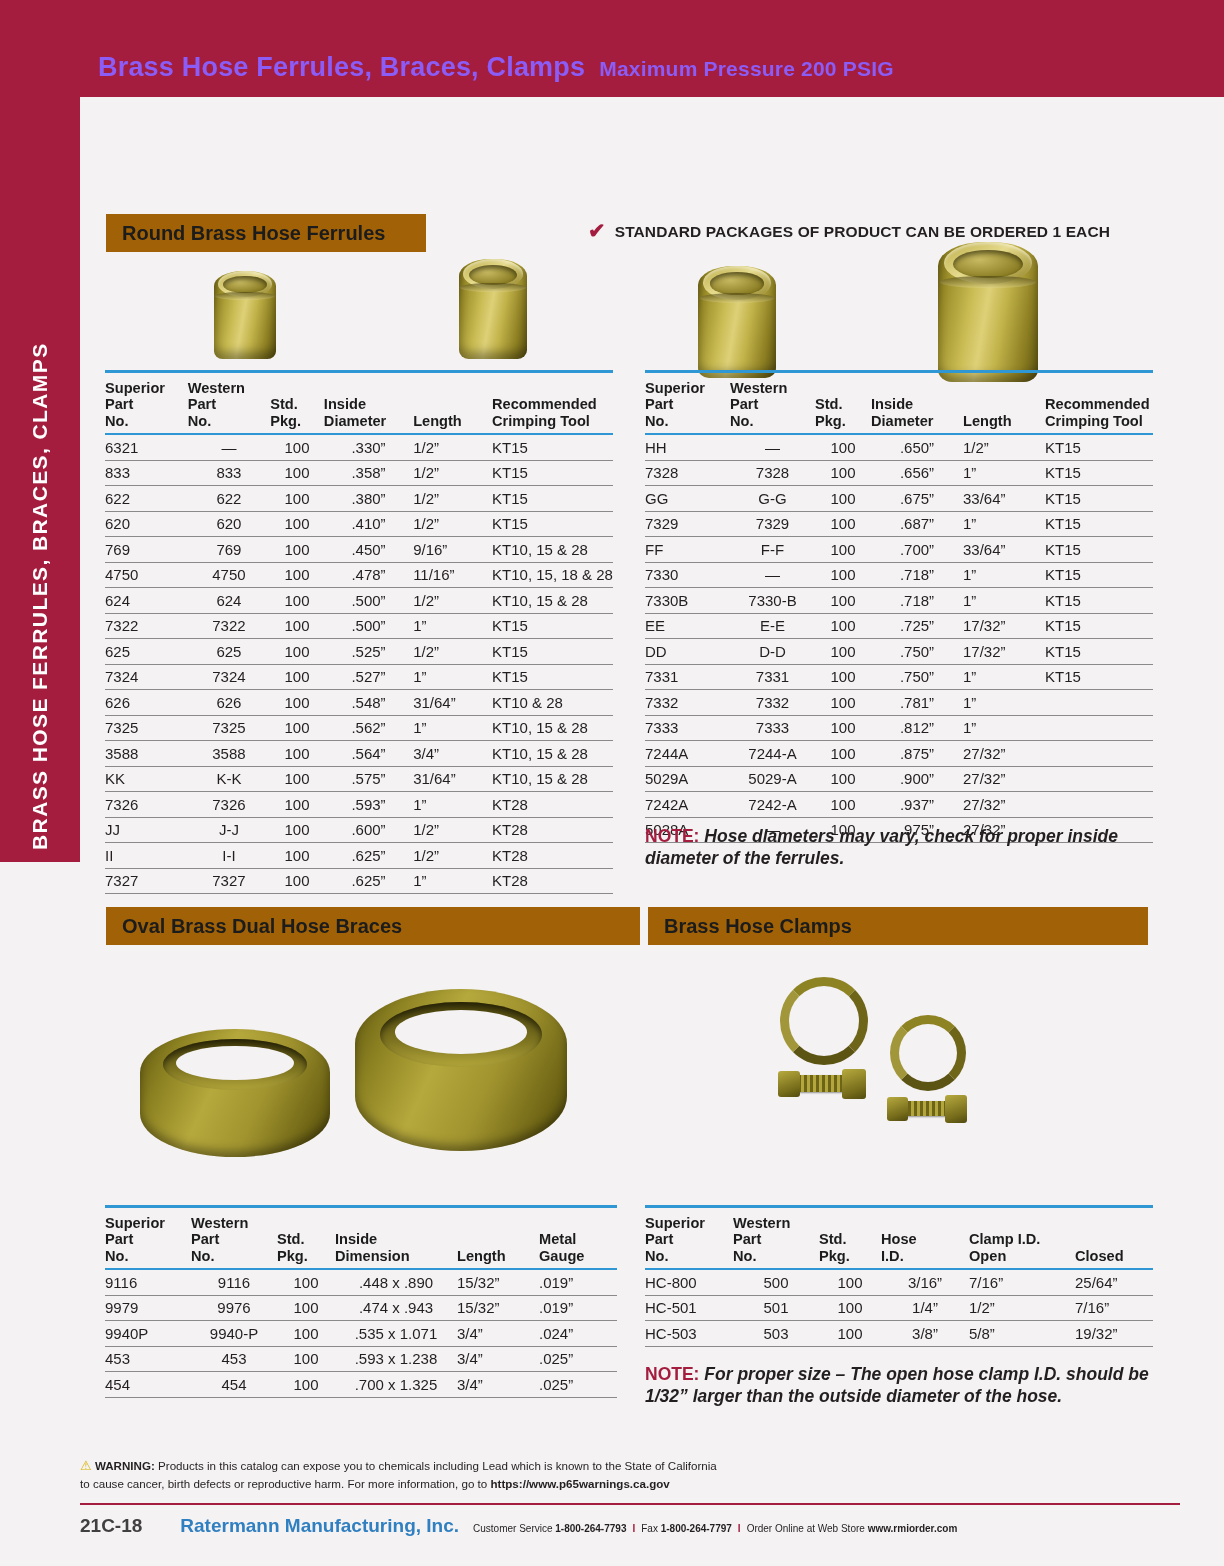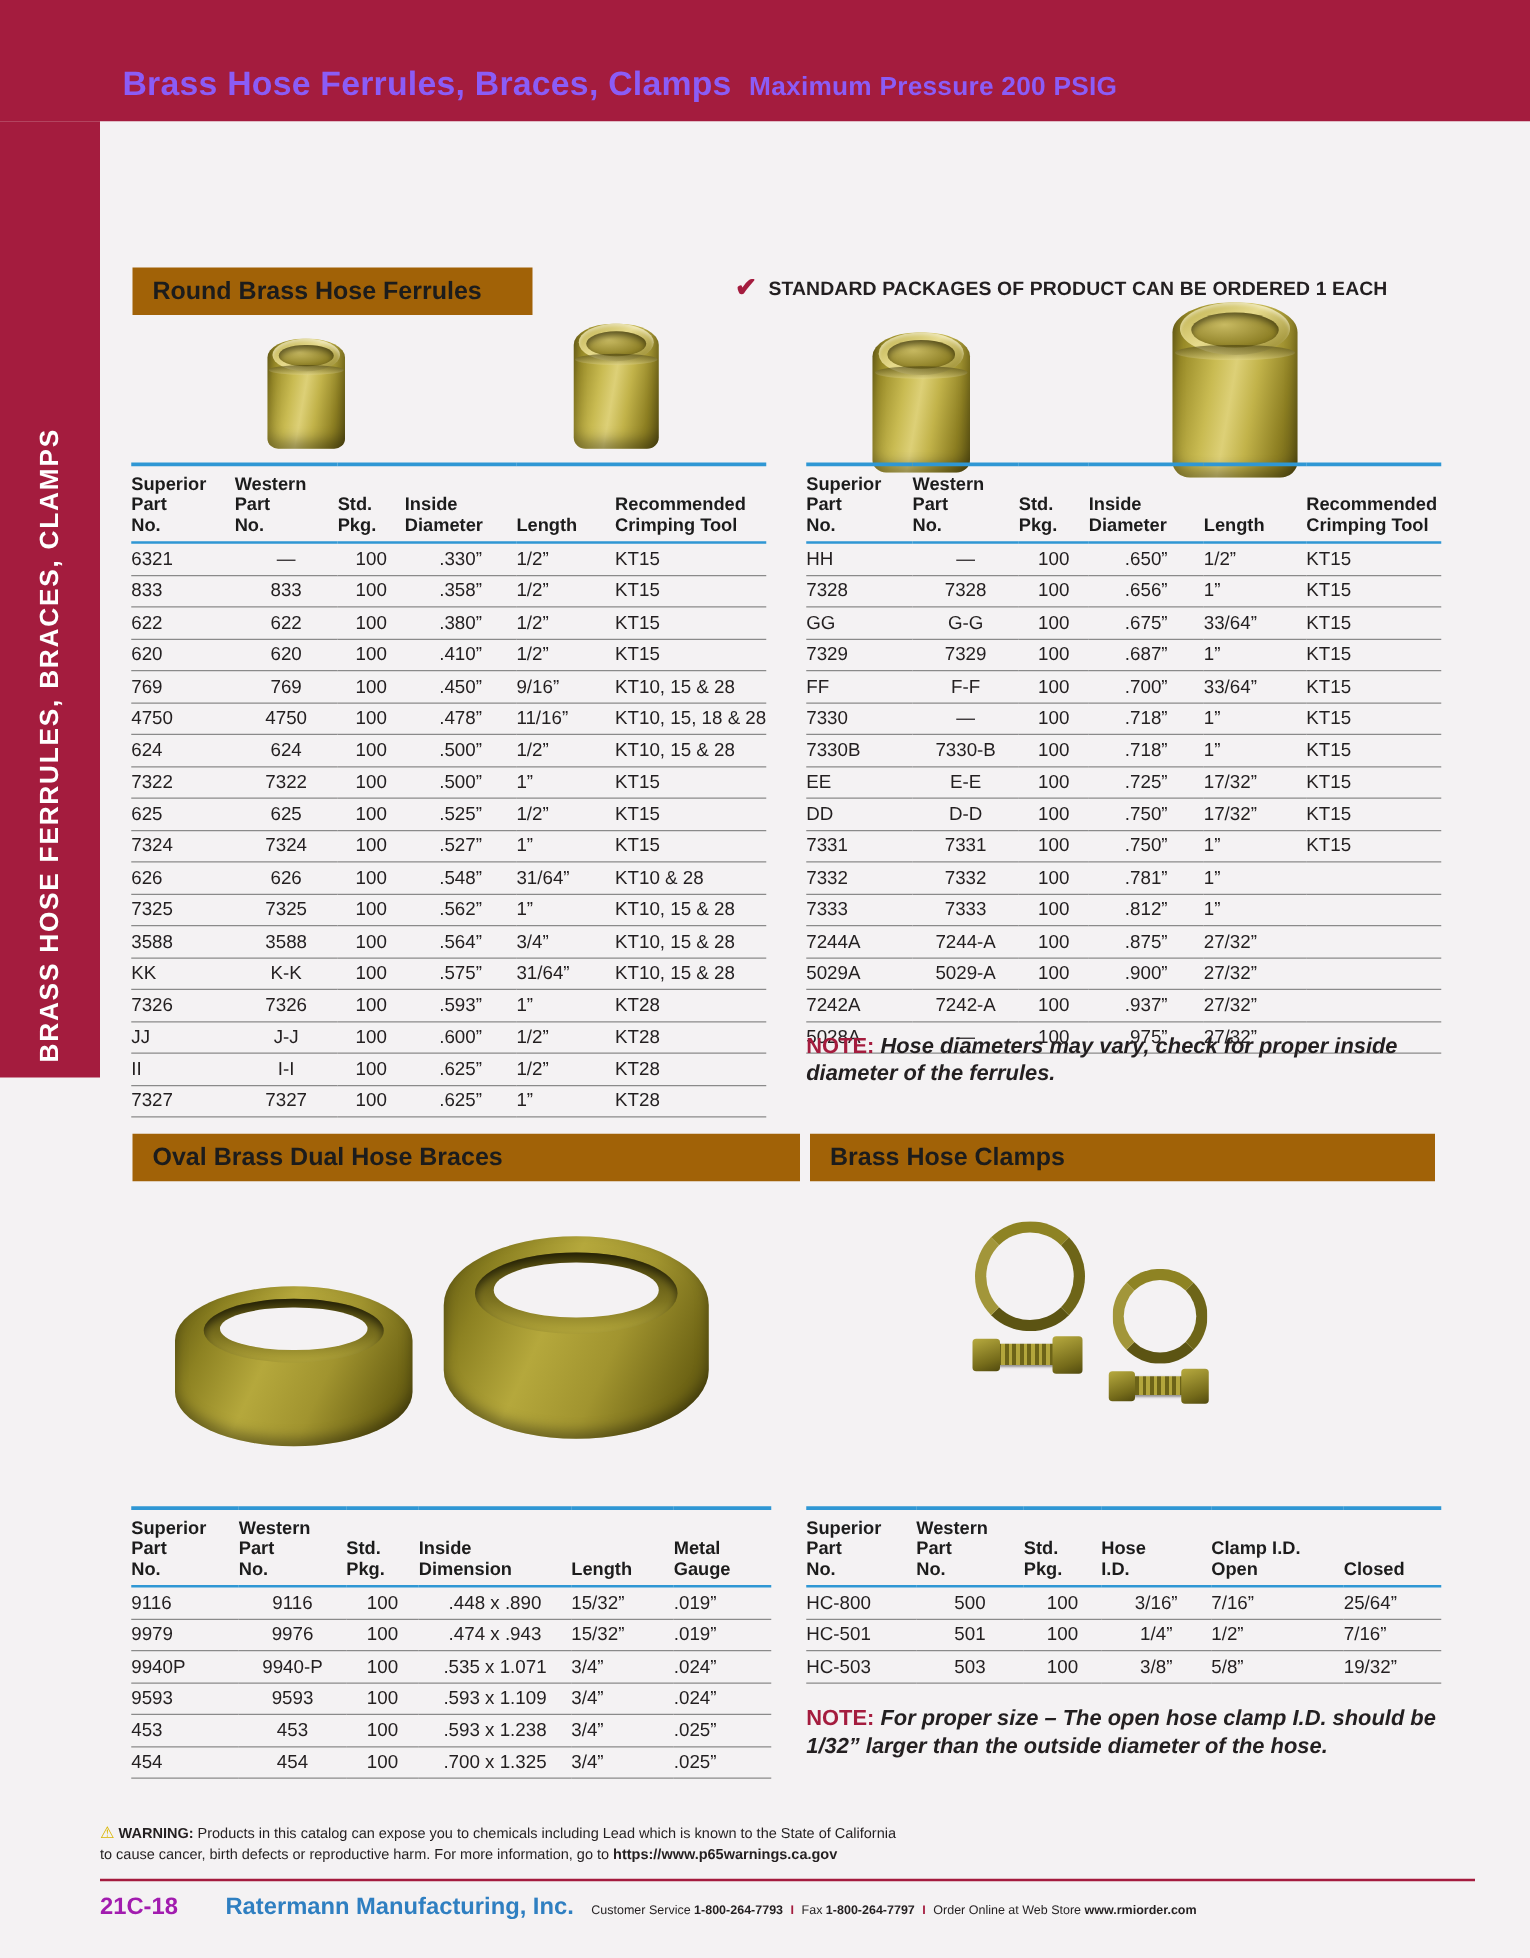--- a/index.html
+++ b/index.html
@@ -148,21 +148,21 @@
   .warn .tri{color:#d9b500;font-size:13px;}
   .warn b{font-weight:bold;}
   .foot-rule{
     position:absolute;left:0;top:1406px;width:1100px;height:2.2px;
     background:#a41c3e;
   }
   .footer{
     position:absolute;left:0;top:1418px;width:1110px;
     display:flex;align-items:baseline;white-space:nowrap;
   }
-  .pg{font-size:19px;font-weight:bold;color:#a21caf;}
+  .pg{font-size:19px;font-weight:bold;color:#404040;}
   .company{font-size:19px;font-weight:bold;color:#2f7fc1;margin-left:38px;}
   .foot-txt{font-size:10px;margin-left:14px;color:#231f20;}
   .foot-txt b{font-weight:bold;}
   .foot-txt .bar{color:#a41c3e;font-weight:bold;margin:0 6px;}
 </style>
 </head>
 <body>
 
 <div class="top-band"></div>
 <div class="top-title">
@@ -681,28 +681,20 @@
         </tr>
         <tr>
           <td>9940P</td>
           <td class="c-ctr">9940-P</td>
           <td class="c-ctr">100</td>
           <td class="c-ctr">.535 x 1.071</td>
           <td>3/4”</td>
           <td>.024”</td>
         </tr>
         <tr>
-          <td>9593</td>
-          <td class="c-ctr">9593</td>
-          <td class="c-ctr">100</td>
-          <td class="c-ctr">.593 x 1.109</td>
-          <td>3/4”</td>
-          <td>.024”</td>
-        </tr>
-        <tr>
           <td>453</td>
           <td class="c-ctr">453</td>
           <td class="c-ctr">100</td>
           <td class="c-ctr">.593 x 1.238</td>
           <td>3/4”</td>
           <td>.025”</td>
         </tr>
         <tr>
           <td>454</td>
           <td class="c-ctr">454</td>

